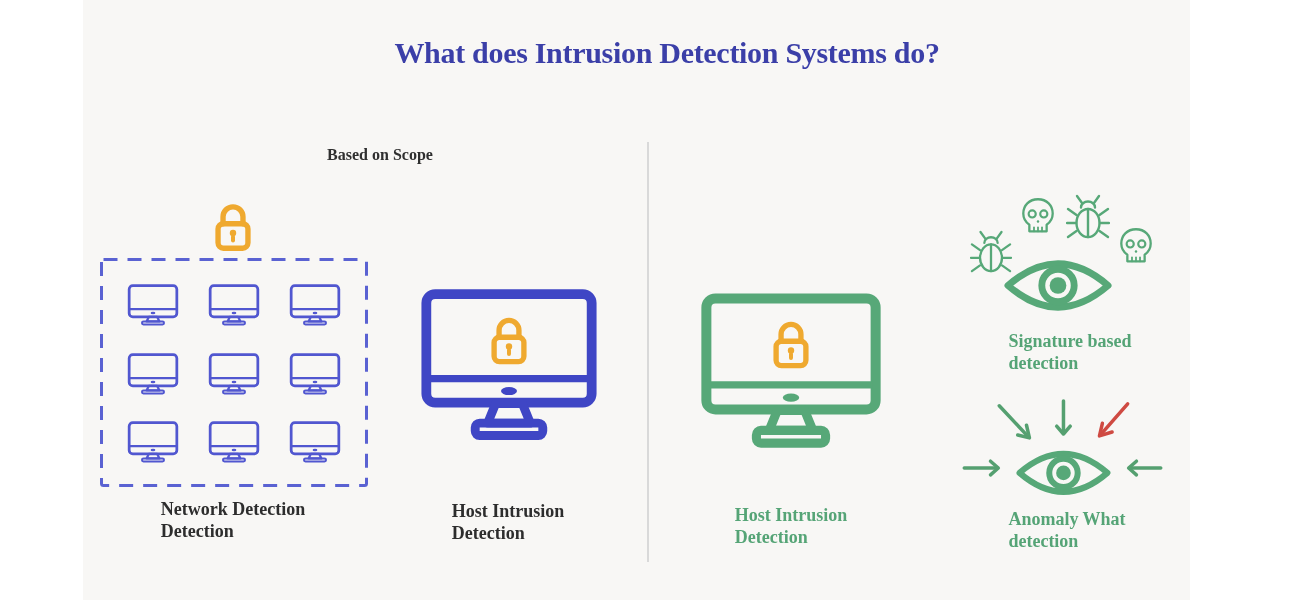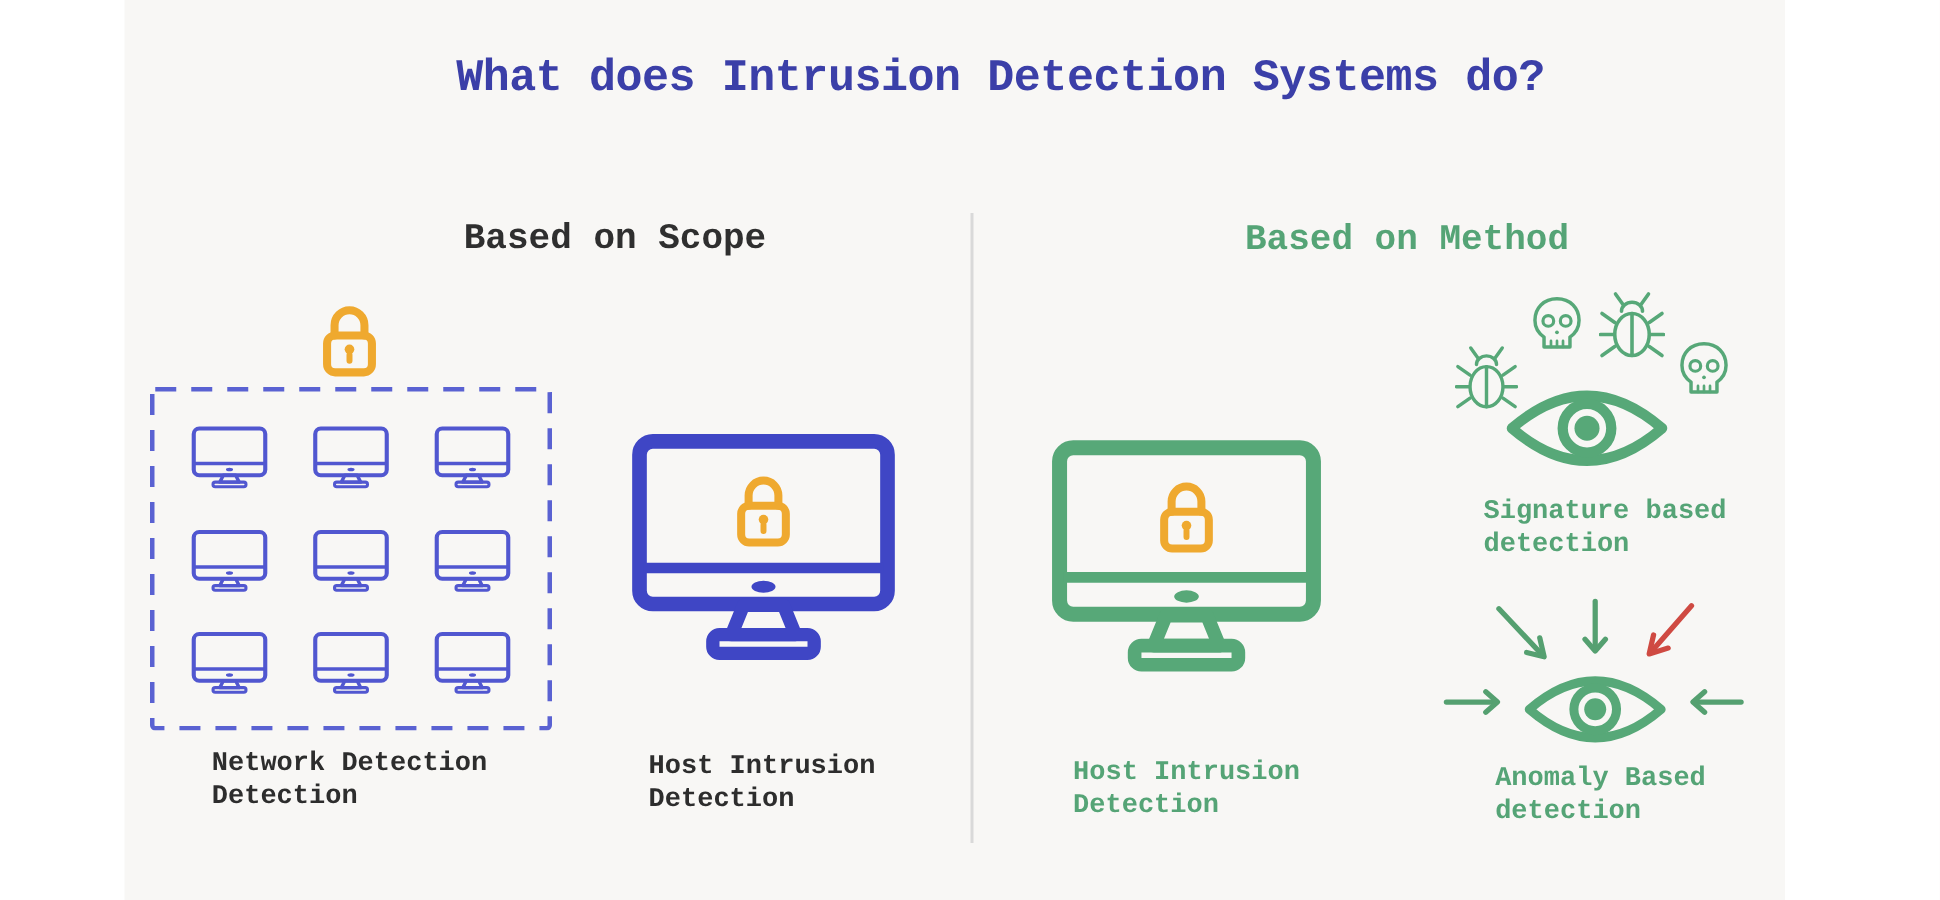--- a/index.html
+++ b/index.html
@@ -1,21 +1,21 @@
 <!DOCTYPE html>
 <html style="--title: #3b3fa8; --scope-heading: #2f2f2f; --method-heading: #55a476; --blue-icon: #3f46c5; --blue-grid-icon: #5157d0; --dashed-border: #5a62d2; --green-icon: #57a878; --orange-lock: #efa92f; --dark-label: #2d2d2d; --green-label: #55a476; --red-arrow: #cf4a42; --green-arrow: #55a070; --background: #f8f7f5; --divider: #d9d9d9;"><head>
 <meta charset="utf-8">
 <style>
   html,body{margin:0;padding:0;background:#ffffff;}
   .canvas{position:relative;width:1293px;height:600px;background:#ffffff;overflow:hidden;
-          font-family:Liberation Mono, monospace;}
+          font-family:Liberation Serif, serif;}
   .content{position:absolute;left:83px;top:0;width:1107px;height:600px;background:var(--background,#f8f7f5);}
   .title{position:absolute;left:667px;top:36px;transform:translateX(-50%);white-space:nowrap;
          font-size:30px;font-weight:700;color:var(--title,#3b3fa8);letter-spacing:-0.3px;}
-  .heading{position:absolute;transform:translateX(-50%);white-space:nowrap;font-size:24px;font-weight:600;margin-left:30px;}
+  .heading{position:absolute;transform:translateX(-50%);white-space:nowrap;font-size:16px;font-weight:600;}
   .heading.scope{left:380px;top:146px;color:var(--scope-heading,#2f2f2f);}
   .heading.method{left:908px;top:147px;color:var(--method-heading,#55a476);}
   .divider{position:absolute;left:647px;top:142px;width:2px;height:420px;background:var(--divider,#d9d9d9);}
   .label{position:absolute;transform:translateX(-50%);text-align:left;font-size:18px;font-weight:600;line-height:1.22;}
   .label.dark{color:var(--dark-label,#2d2d2d);}
   .label.green{color:var(--green-label,#55a476);}
   .abs{position:absolute;}
   .dashbox-grid{position:absolute;left:100px;top:258px;width:268px;height:229px;
       display:grid;grid-template-columns:repeat(3,56px);grid-template-rows:repeat(3,44px);
       justify-content:space-evenly;align-content:space-evenly;color:var(--blue-grid-icon,#5258d2);}
@@ -145,21 +145,20 @@
       </svg>
     <svg class="inner-lock" viewBox="0 0 60 72">
         <use href="#sym-lock"></use>
       </svg>
   </div>
   <div class="label dark" style="left:508px;top:501px">
     <div>Host Intrusion</div>
     <div>Detection</div>
   </div>
 
-  <div class="heading method">Based on Method</div>
 
   <div class="monitor-wrap green-ic" style="left:700px;top:292px;width:182px;height:164px">
     <svg class="big-monitor" viewBox="0 0 200 180">
         <use href="#sym-big-monitor"></use>
       </svg>
     <svg class="inner-lock" viewBox="0 0 60 72">
         <use href="#sym-lock"></use>
       </svg>
   </div>
   <div class="label green" style="left:791px;top:505px">
@@ -190,16 +189,16 @@
         <path d="M31,65 L39,72 L31,79"></path>
       <path d="M206,72 H174"></path>
         <path d="M181,65 L173,72 L181,79"></path>
     </g>
     <g fill="none" stroke="var(--red-arrow,#cf4a42)" stroke-width="3.6" stroke-linecap="round" stroke-linejoin="round">
       <path d="M172,6 L144,38"></path>
         <path d="M156,35 L143,39 L146,26"></path>
     </g>
   </svg>
   <div class="label green" style="left:1067px;top:509px">
-    <div>Anomaly Based</div>
+    <div>Anomaly What</div>
     <div>detection</div>
   </div>
 </div>
 
 </body></html>

